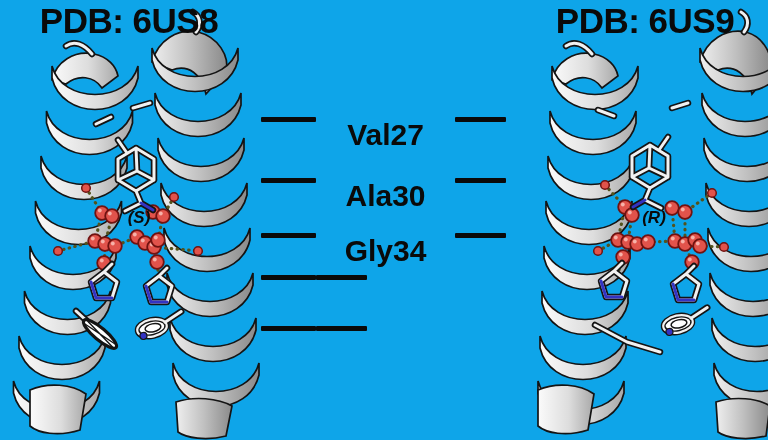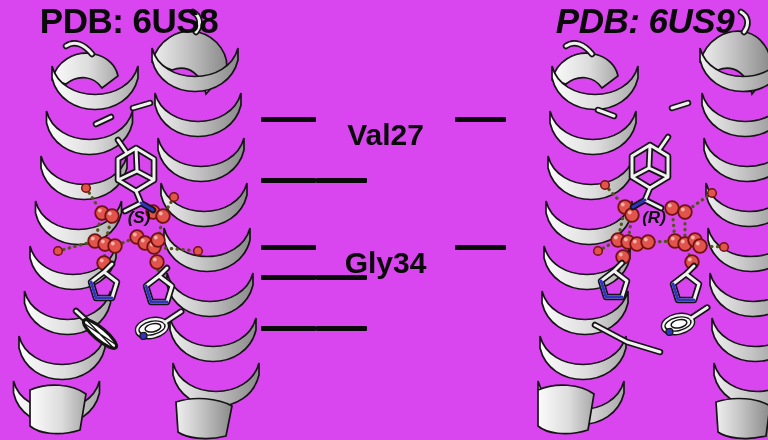--- a/index.html
+++ b/index.html
@@ -1,25 +1,25 @@
 <!DOCTYPE html>
 <html><head>
 <meta charset="utf-8">
 <style>
   html,body{margin:0;padding:0;background:#ffffff;}
   .stage{
-    position:relative;width:768px;height:440px;background:#d946ef;overflow:hidden;
+    position:relative;width:768px;height:440px;background:#0ea5e9;overflow:hidden;
     font-family:"Liberation Sans", sans-serif;color:#0a0a0a;
   }
   .pdb-title{
     position:absolute;top:1px;font-size:35px;font-weight:bold;letter-spacing:-0.5px;
     text-align:center;color:#0a0a0a;z-index:5;white-space:nowrap;
   }
   .pdb-title.left{left:8px;width:242px;}
-  .pdb-title.right{left:524px;width:242px;font-style:italic;}
+  .pdb-title.right{left:524px;width:242px;}
   .res-row{
     position:absolute;left:256px;width:256px;height:36px;
     display:flex;align-items:center;z-index:4;
   }
   .tick{height:5px;background:#0a0a0a;border-radius:1px;}
   .tick.l{width:55px;margin-left:5px;}
   .tick.r{width:51px;margin-right:6px;}
   .res-label{flex:1;text-align:center;font-size:30px;font-weight:bold;color:#0a0a0a;margin-top:32px;}
   svg.panel{position:absolute;top:4px;z-index:1;}
   svg.panel.p-left{left:0;}
@@ -40,23 +40,24 @@
   <div class="pdb-title right">PDB: 6US9</div>
 
   <div>
     <div class="res-row" style="top:101px">
       <span class="tick l"></span>
       <span class="res-label">Val27</span>
       <span class="tick r"></span>
     </div>
     <div class="res-row" style="top:162px">
       <span class="tick l"></span>
-      <span class="tick r"></span>
-    </div>
-    <div class="res-row" style="top:229px">
+      <span class="res-label">Ala30</span>
+      <span class="tick r"></span>
+    </div>
+    <div class="res-row" style="top:217px">
       <span class="tick l"></span>
       <span class="res-label">Gly34</span>
       <span class="tick r"></span>
     </div>
     <div class="res-row" style="top:259px">
       <span class="tick l"></span>
       <span class="tick r"></span>
     </div>
     <div class="res-row" style="top:310px">
       <span class="tick l"></span>

